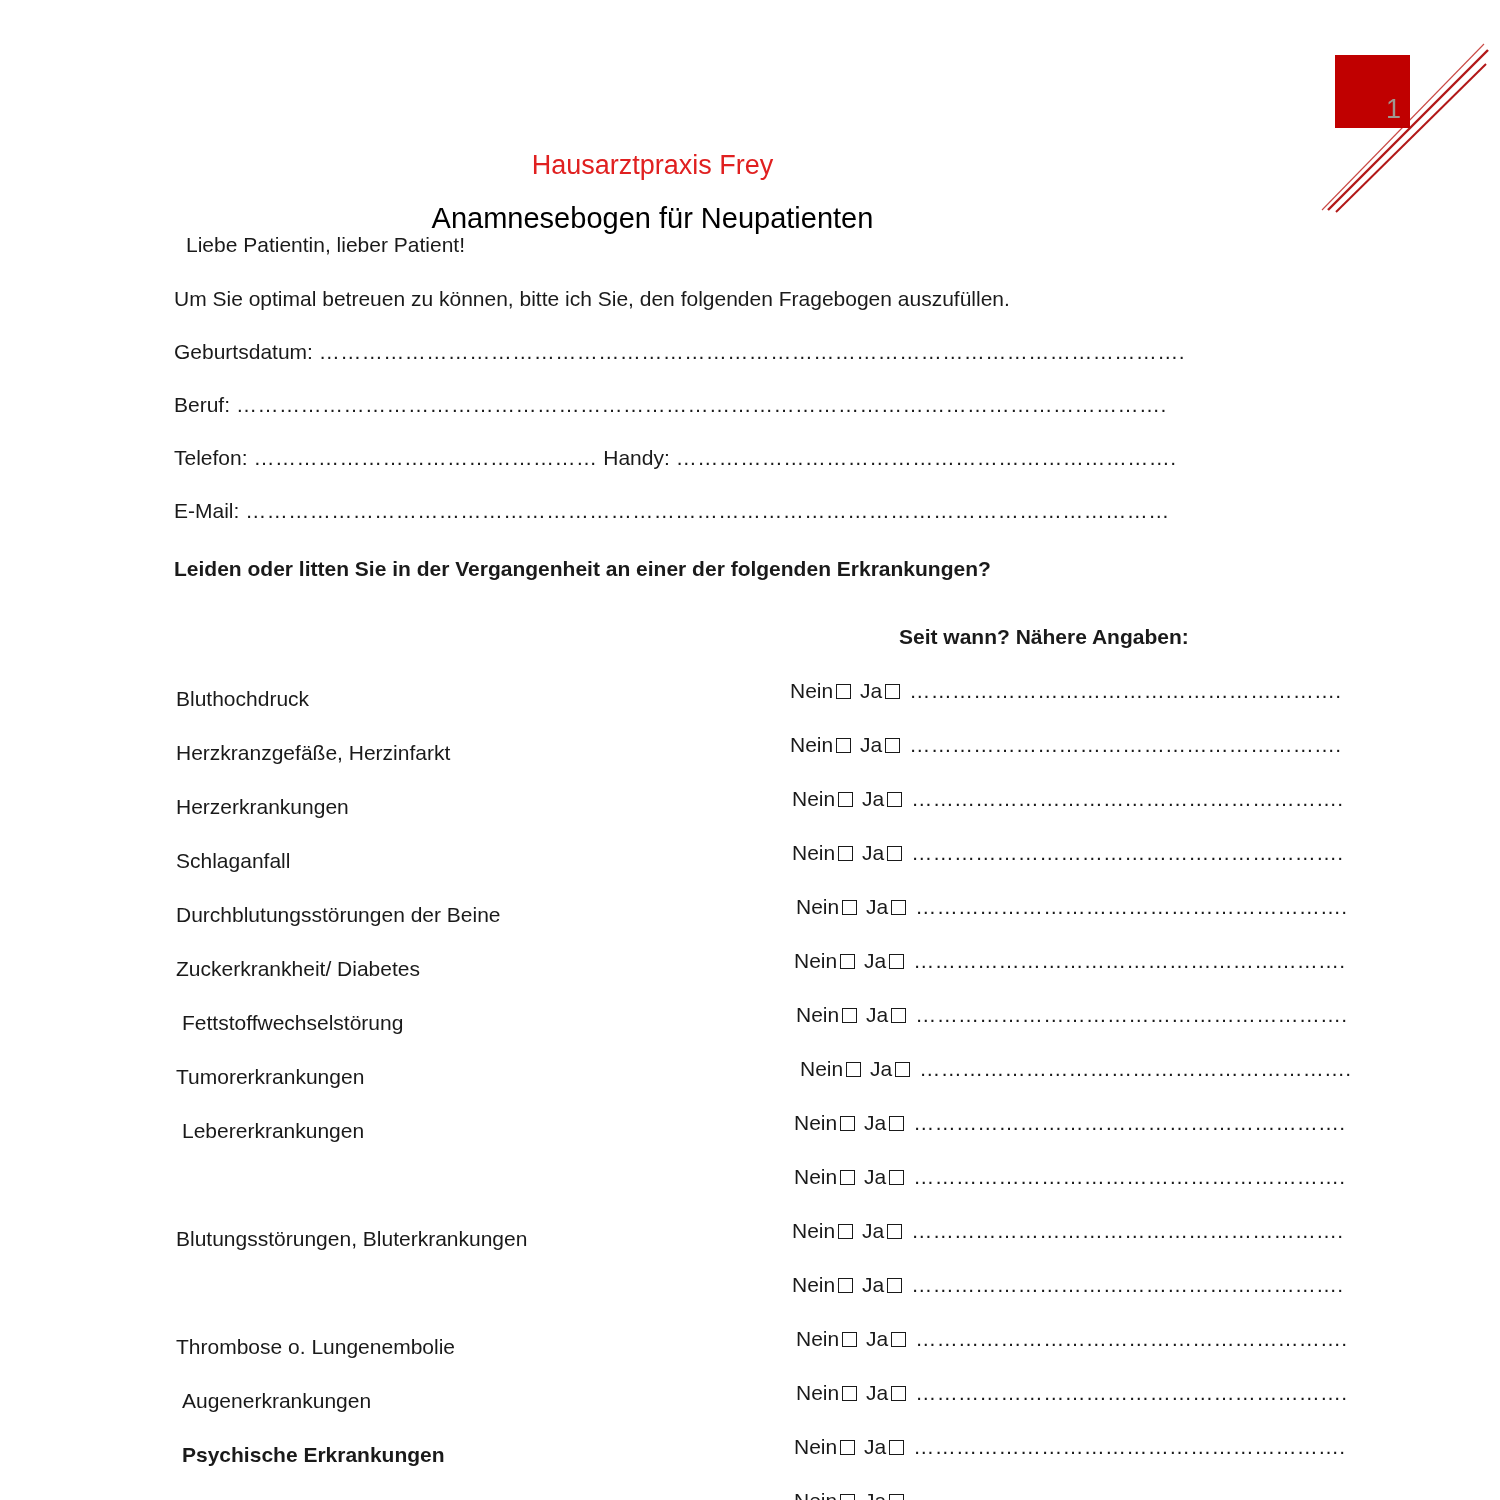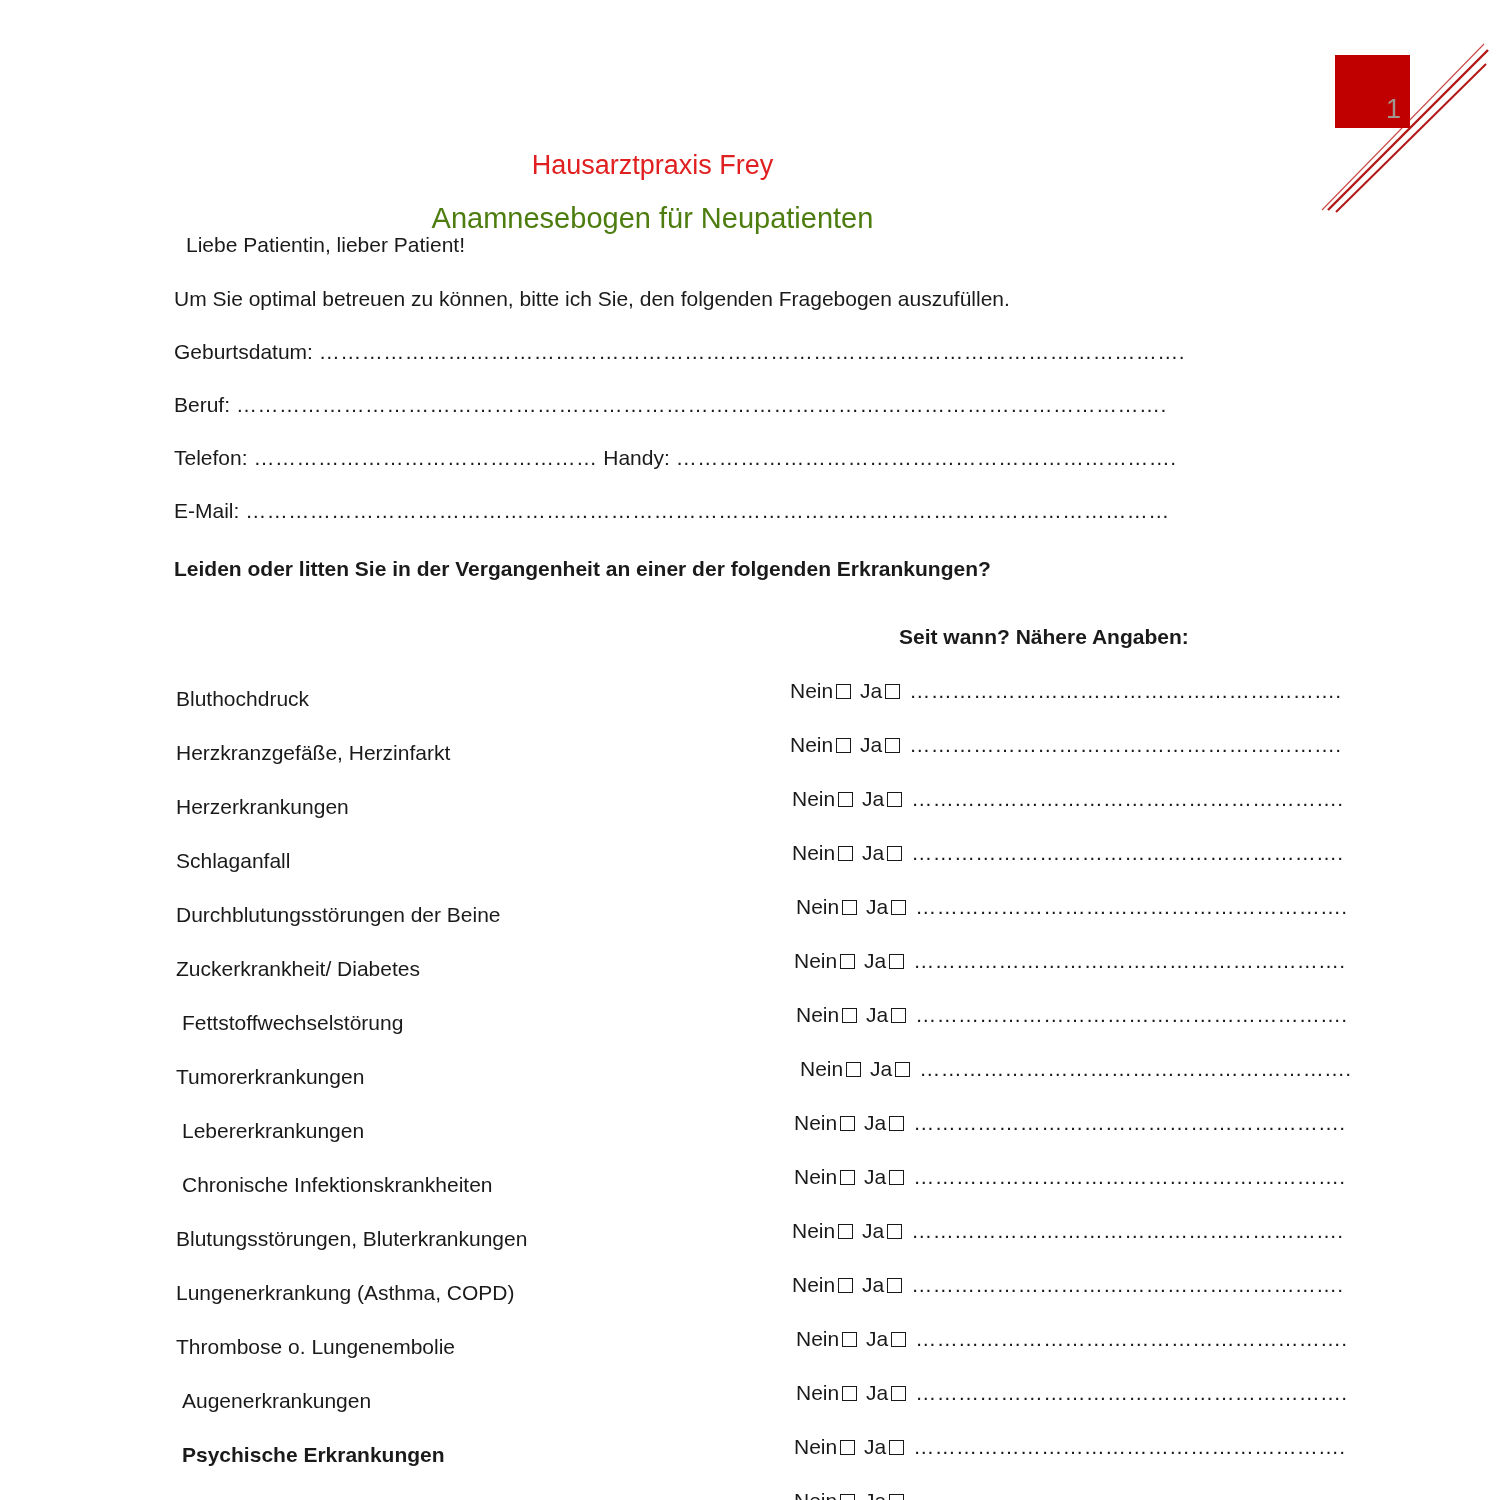--- a/index.html
+++ b/index.html
@@ -63,21 +63,21 @@
     margin-top: 35px;
   }
   .doc-title {
     color: #e02020;
     font-size: 27px;
     line-height: 40px;
     font-weight: 400;
     margin: 0;
   }
   .doc-subtitle {
-    color: #4d7c0f;
+    color: #000000;
     font-size: 29px;
     line-height: 42px;
     font-weight: 400;
     margin: 12px 0 0 0;
   }
 
   
   .body-block {
     position: absolute;
     left: 174px;
@@ -245,29 +245,27 @@
     </div>
     <div class="cond-row">
       <div class="cond-label" style="left: 176px;">Tumorerkrankungen</div>
       <div class="cond-answers" style="left: 800px;"><span>Nein</span><span class="cbox"></span><span> Ja</span><span class="cbox"></span><span class="ans-dots"> …………………………………………………….</span></div>
     </div>
     <div class="cond-row">
       <div class="cond-label" style="left: 182px;">Lebererkrankungen</div>
       <div class="cond-answers" style="left: 794px;"><span>Nein</span><span class="cbox"></span><span> Ja</span><span class="cbox"></span><span class="ans-dots"> …………………………………………………….</span></div>
     </div>
     <div class="cond-row">
-      <div class="cond-label" style="left: 182px;">Chronische Infektionskrankheiten</div>
       <div class="cond-answers" style="left: 794px;"><span>Nein</span><span class="cbox"></span><span> Ja</span><span class="cbox"></span><span class="ans-dots"> …………………………………………………….</span></div>
     </div>
     <div class="cond-row">
       <div class="cond-label" style="left: 176px;">Blutungsstörungen, Bluterkrankungen</div>
       <div class="cond-answers" style="left: 792px;"><span>Nein</span><span class="cbox"></span><span> Ja</span><span class="cbox"></span><span class="ans-dots"> …………………………………………………….</span></div>
     </div>
     <div class="cond-row">
-      <div class="cond-label" style="left: 176px;">Lungenerkrankung (Asthma, COPD)</div>
       <div class="cond-answers" style="left: 792px;"><span>Nein</span><span class="cbox"></span><span> Ja</span><span class="cbox"></span><span class="ans-dots"> …………………………………………………….</span></div>
     </div>
     <div class="cond-row">
       <div class="cond-label" style="left: 176px;">Thrombose o. Lungenembolie</div>
       <div class="cond-answers" style="left: 796px;"><span>Nein</span><span class="cbox"></span><span> Ja</span><span class="cbox"></span><span class="ans-dots"> …………………………………………………….</span></div>
     </div>
     <div class="cond-row">
       <div class="cond-label" style="left: 182px;">Augenerkrankungen</div>
       <div class="cond-answers" style="left: 796px;"><span>Nein</span><span class="cbox"></span><span> Ja</span><span class="cbox"></span><span class="ans-dots"> …………………………………………………….</span></div>
     </div>

